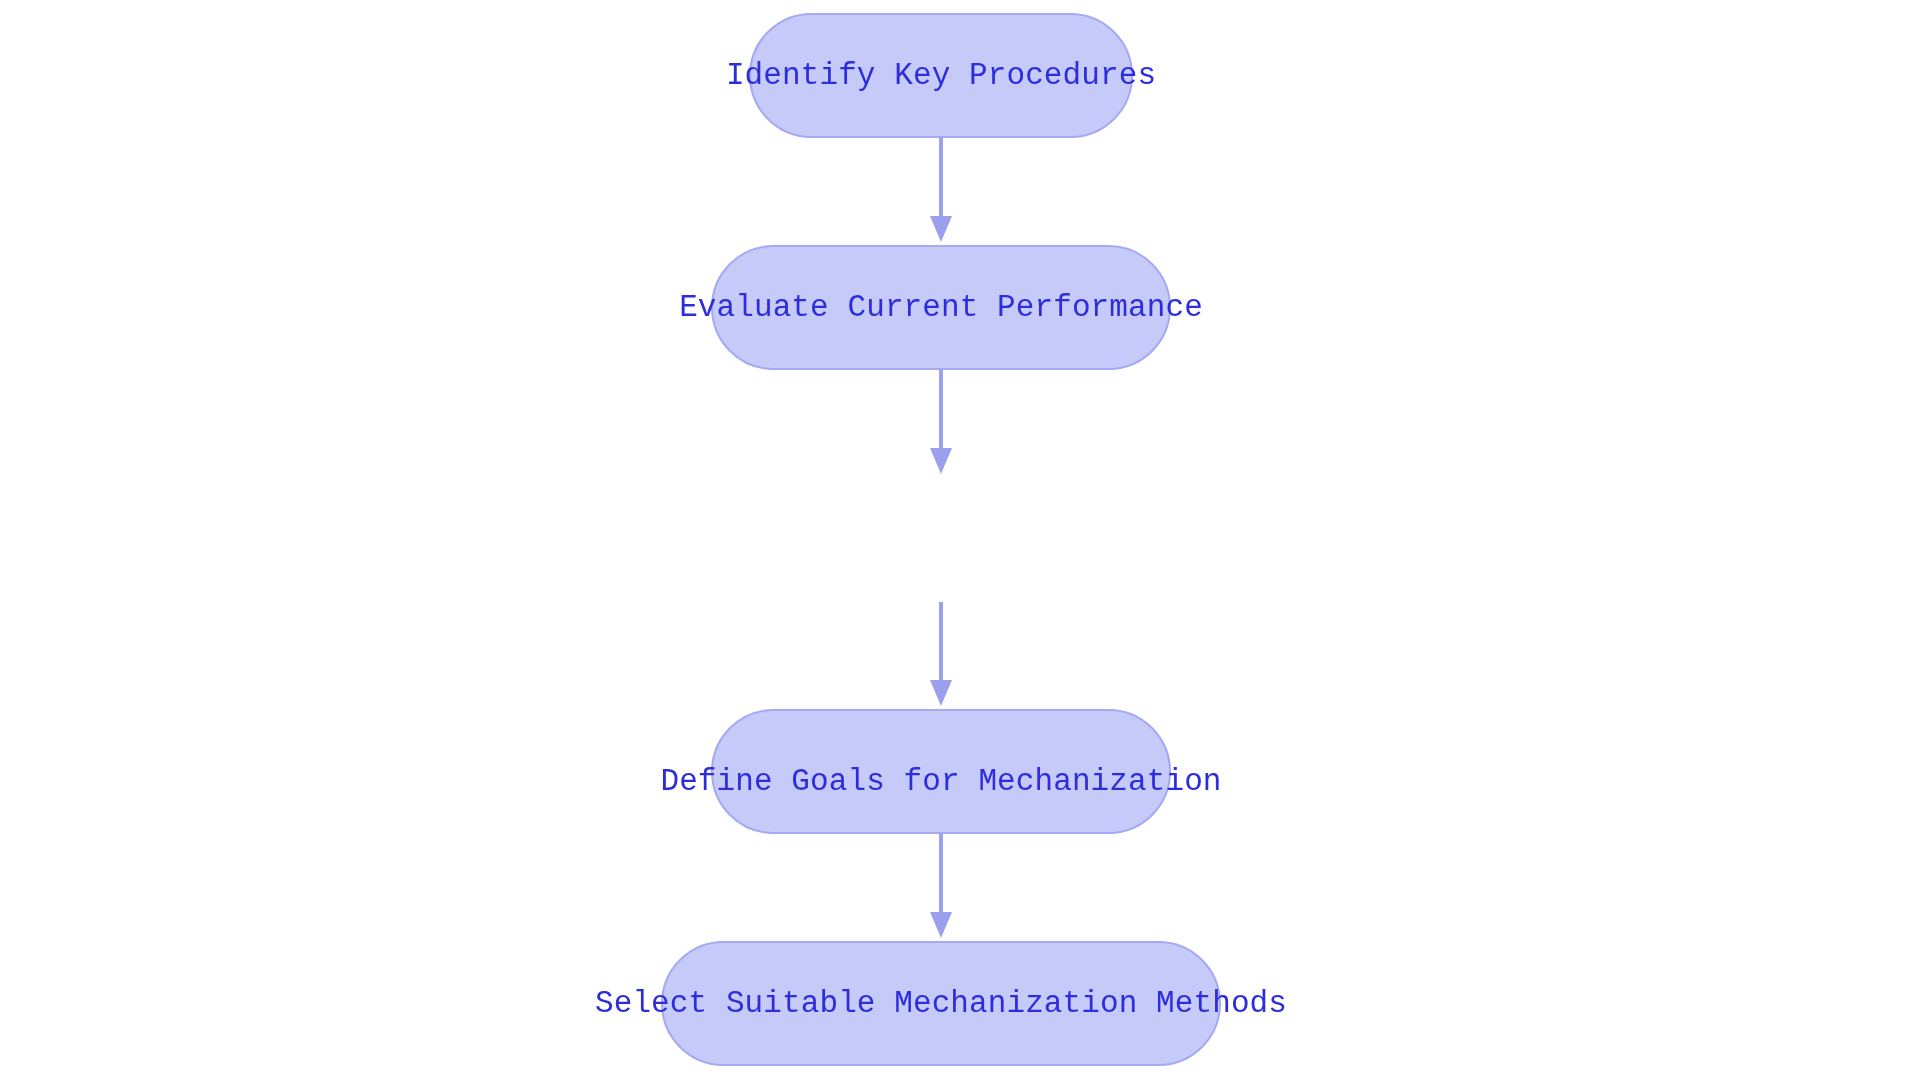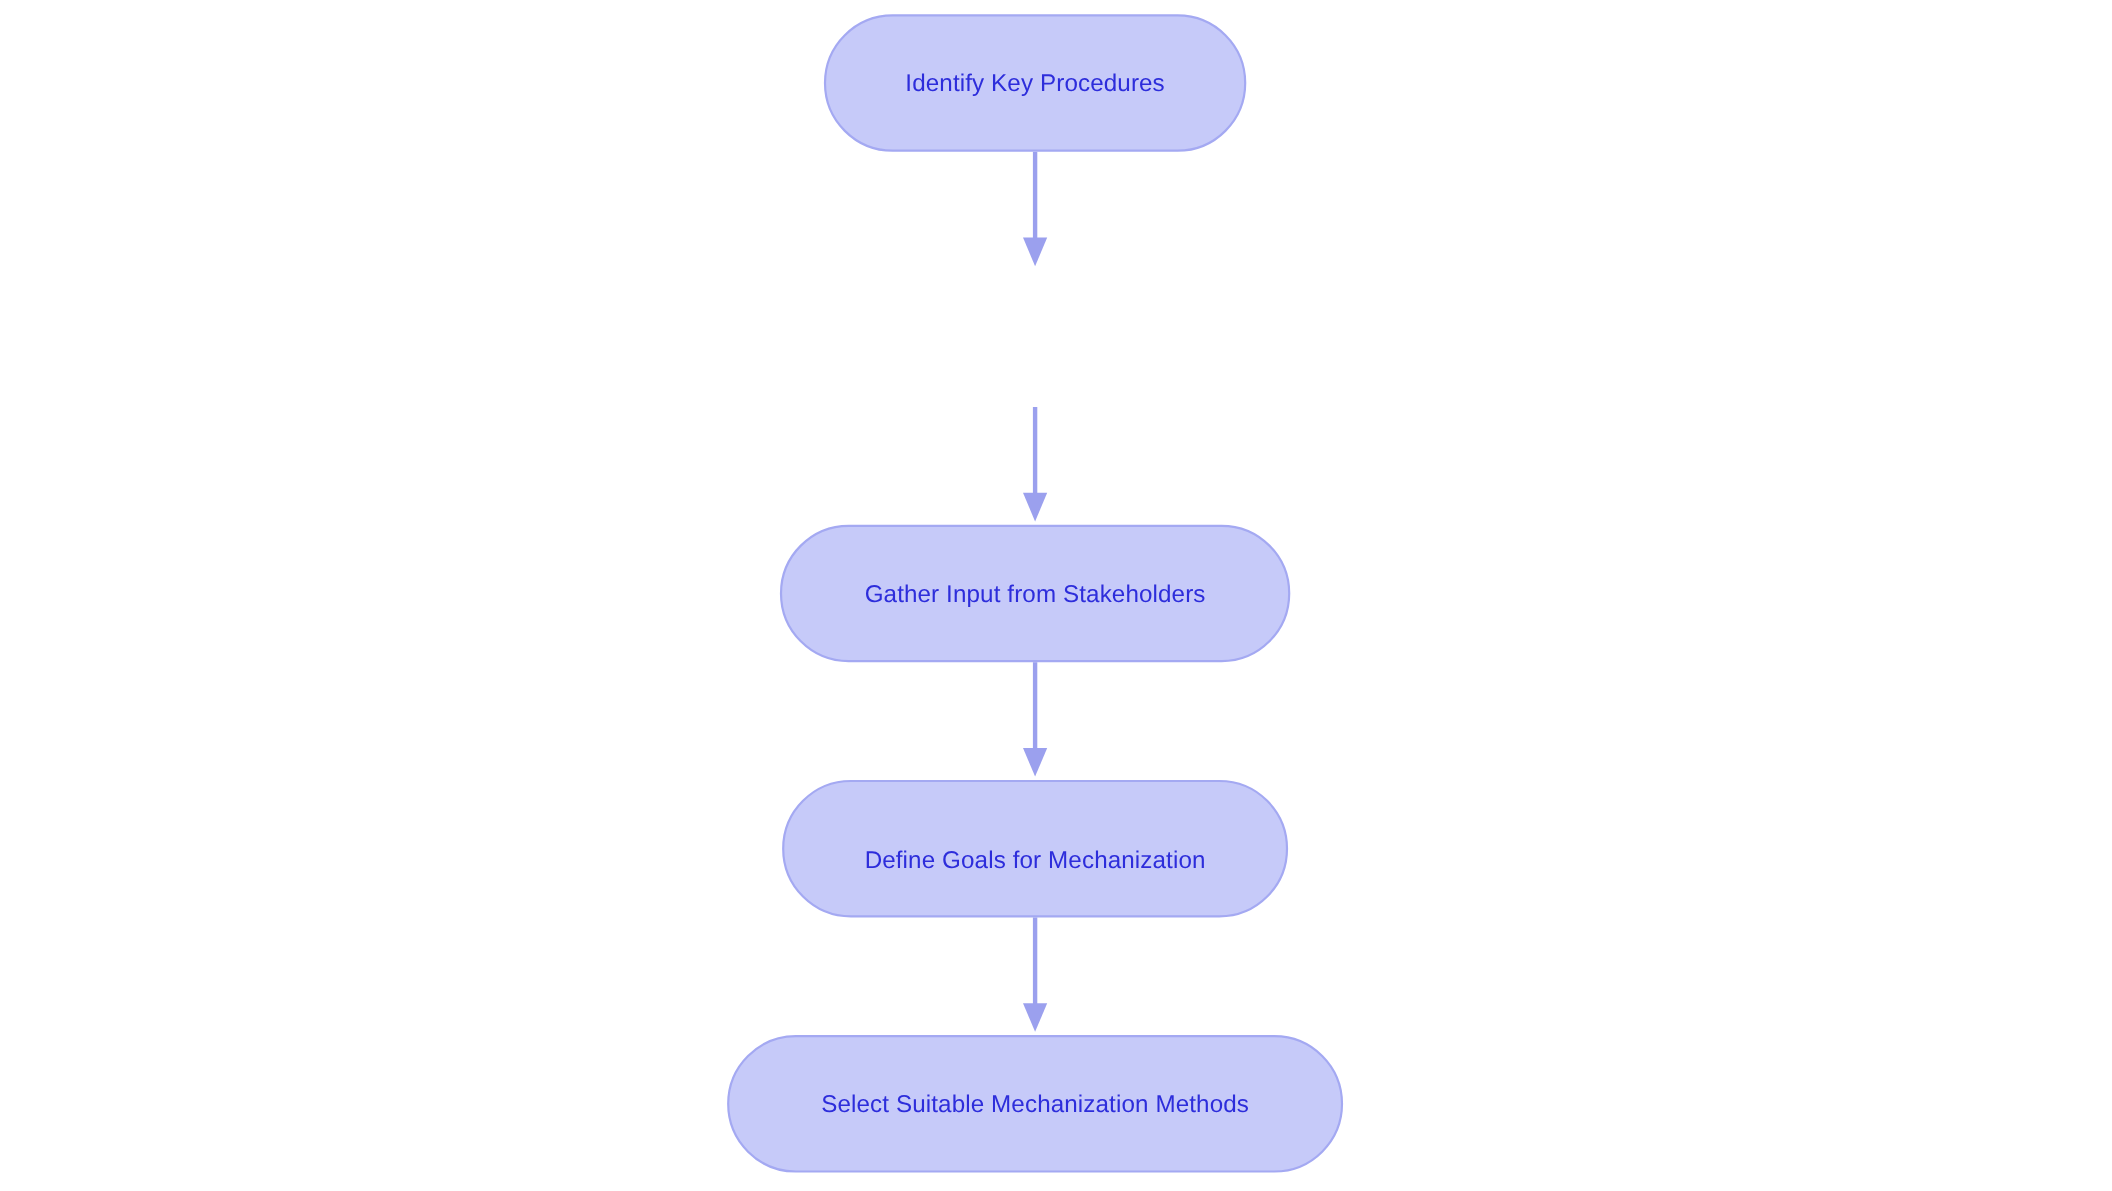--- a/index.html
+++ b/index.html
@@ -34,26 +34,26 @@
     align-items: center;
     justify-content: center;
     background: #c6caf9;
     border: 2px solid #a4a9f2;
     border-radius: 62px;
     height: 125px;
     transform: translateX(-50%);
   }
   .node-label {
     color: #2d2ddb;
-    font-size: 22px;
+    font-size: 31px;
     font-weight: 400;
     letter-spacing: 0.1px;
     white-space: nowrap;
     line-height: 1;
-    font-family: Liberation Sans, sans-serif;
+    font-family: Liberation Mono, monospace;
   }
   .connector {
     position: absolute;
     transform: translateX(-50%);
     width: 24px;
   }
   .connector svg {
     display: block;
     overflow: visible;
   }
@@ -89,24 +89,24 @@
       <svg width="24" height="107" viewBox="0 0 24 107" aria-hidden="true">
         <line x1="12" y1="0" x2="12" y2="88" stroke="#9ba0ee" stroke-width="4"></line>
         <polygon points="1,78 23,78 12,104" fill="#9ba0ee"></polygon>
       </svg>
     </div>
 
     <div class="node" style="left: 941px; top: 13px; width: 384px; height: 125px; border-radius: 62.5px; background: rgb(198, 202, 249); border-color: rgb(164, 169, 242);">
       <span class="node-label" style="color: rgb(45, 45, 219);">Identify Key Procedures</span>
     </div>
 
+    <div class="node" style="left: 941px; top: 245px; width: 460px; height: 125px; border-radius: 62.5px; background: rgb(198, 202, 249); border-color: rgb(164, 169, 242);">
+      <span class="node-label" style="color: rgb(45, 45, 219);">Evaluate Current Performance</span>
+    </div>
 
-    <div class="node" style="left: 941px; top: 477px; width: 464px; height: 125px; border-radius: 62.5px; background: rgb(198, 202, 249); border-color: rgb(164, 169, 242);">
-      <span class="node-label" style="color: rgb(45, 45, 219);">Gather Input from Stakeholders</span>
-    </div>
 
     <div class="node" style="left: 941px; top: 709px; width: 460px; height: 125px; border-radius: 62.5px; background: rgb(198, 202, 249); border-color: rgb(164, 169, 242);">
       <span class="node-label" style="color: rgb(45, 45, 219); margin-top: 20px;">Define Goals for Mechanization</span>
     </div>
 
     <div class="node" style="left: 941px; top: 941px; width: 560px; height: 125px; border-radius: 62.5px; background: rgb(198, 202, 249); border-color: rgb(164, 169, 242);">
       <span class="node-label" style="color: rgb(45, 45, 219);">Select Suitable Mechanization Methods</span>
     </div>
 
   </div>

